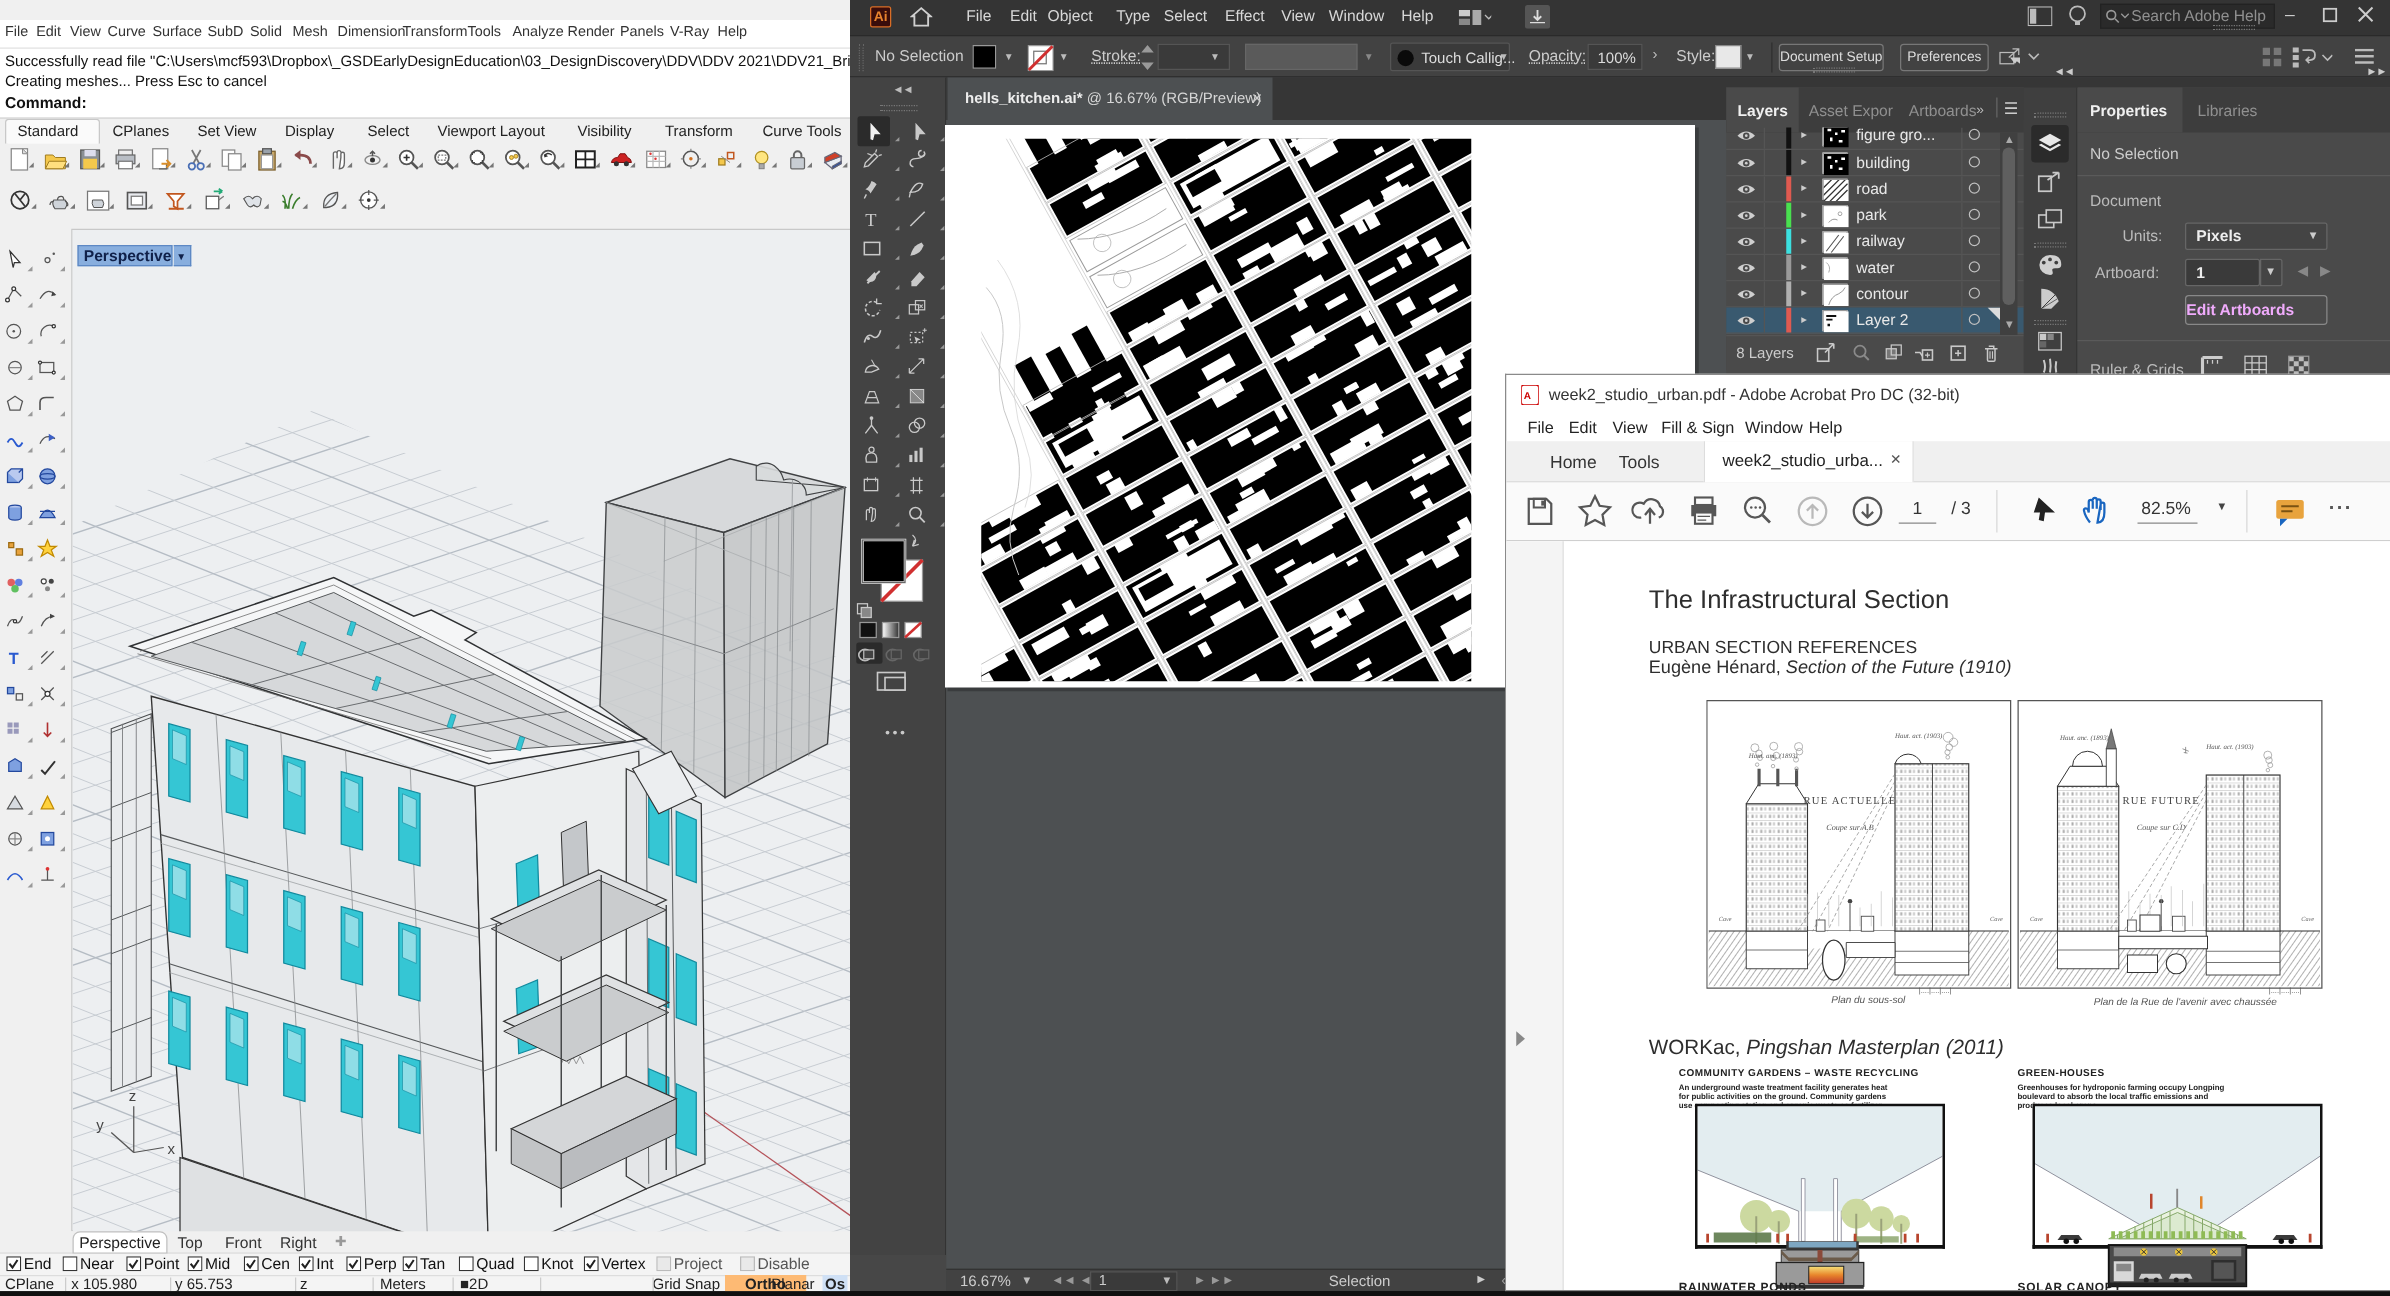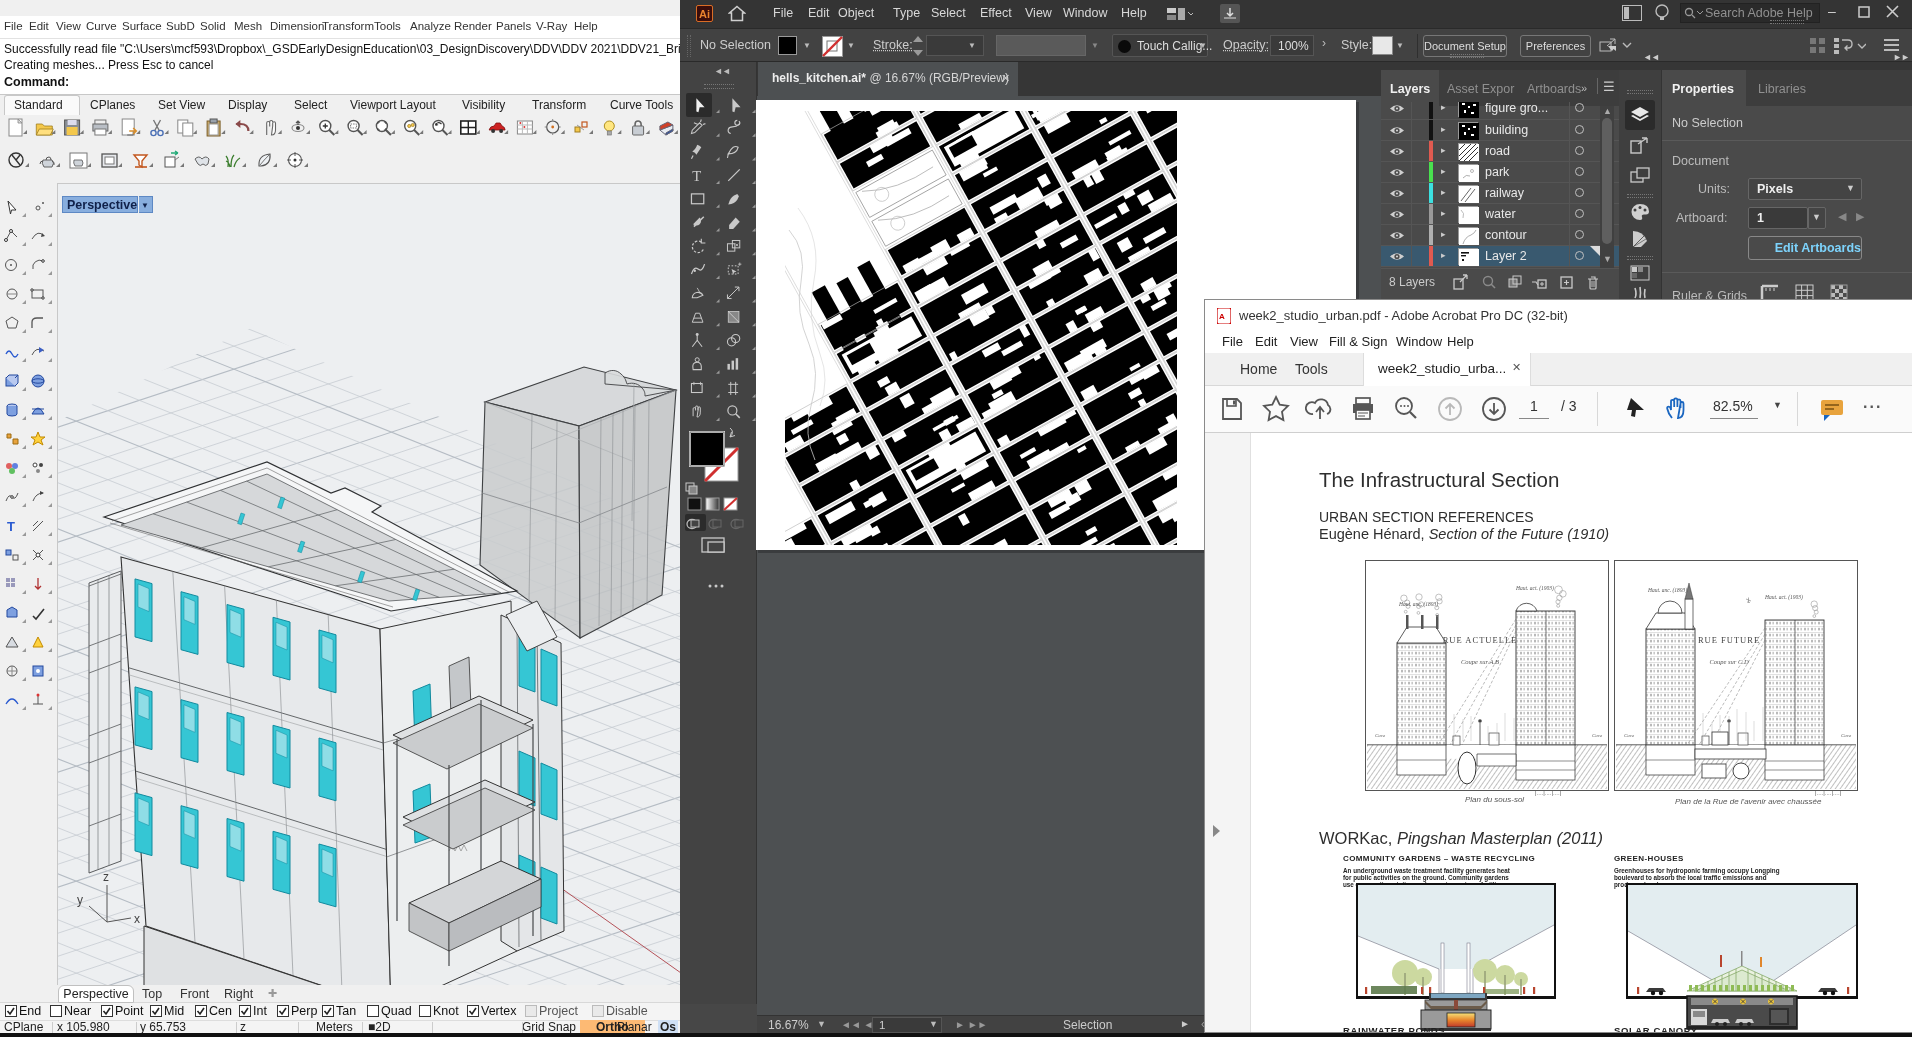--- a/index.html
+++ b/index.html
@@ -793,21 +793,21 @@
 <svg class="abs" style="left:592px;top:2px" width="12" height="12">
         <rect x="0.5" y="0.5" width="11" height="11" fill="#e9e9e9" stroke="#bbb"></rect>
       </svg>
 <div class="t" style="left:606px;top:1px;font-size:12.5px;color:#555">Disable</div>
 </div>
 <div class="abs" style="left:0;top:1020px;width:736px;height:13px;background:#f4f4f4;border-top:1px solid #ddd;font-size:12px;color:#222">
 <div class="t" style="left:4px;top:-1px">CPlane</div>
 <div class="t" style="left:57px;top:-1px">x 105.980</div>
 <div class="t" style="left:140px;top:-1px">y 65.753</div>
 <div class="t" style="left:240px;top:-1px">z</div>
-<div class="t" style="left:316px;top:-1px">Meters</div>
+<div class="t" style="left:304px;top:-1px">Meters</div>
 <div class="t" style="left:368px;top:-1px">■2D</div>
 <div class="t" style="left:522px;top:-1px">Grid Snap</div>
 <div class="t" style="left:580px;top:-1px;font-weight:bold;background:#fdba74;padding:0 16px">Ortho</div>
 <div class="t" style="left:617px;top:-1px">Planar</div>
 <div class="t" style="left:658px;top:-1px;font-weight:bold;background:#cfe0f5;padding:0 2px">Os</div>
 <div class="abs" style="left:52px;top:1px;width:1px;height:11px;background:#ccc"></div>
 <div class="abs" style="left:136px;top:1px;width:1px;height:11px;background:#ccc"></div>
 <div class="abs" style="left:236px;top:1px;width:1px;height:11px;background:#ccc"></div>
 <div class="abs" style="left:298px;top:1px;width:1px;height:11px;background:#ccc"></div>
 <div class="abs" style="left:362px;top:1px;width:1px;height:11px;background:#ccc"></div>
@@ -2395,21 +2395,21 @@
 <div class="t" style="left:10px;top:84px;font-size:12.5px;color:#bbb">Document</div>
 <div class="t" style="left:36px;top:112px;font-size:12.5px;color:#bbb">Units:</div>
 <div class="abs" style="left:86px;top:108px;width:114px;height:22px;background:#444;border:1px solid #666;border-radius:2px;color:#eee;font-size:12.5px;font-weight:bold;padding:3px 0 0 8px">Pixels</div>
 <div class="t" style="left:184px;top:113px;color:#ccc;font-size:9px">▼</div>
 <div class="t" style="left:14px;top:141px;font-size:12.5px;color:#bbb">Artboard:</div>
 <div class="abs" style="left:86px;top:137px;width:60px;height:22px;background:#3a3a3a;border:1px solid #666;border-radius:2px;color:#eee;font-size:12.5px;font-weight:bold;padding:3px 0 0 8px">1</div>
 <div class="abs" style="left:146px;top:137px;width:18px;height:22px;background:#444;border:1px solid #666;border-radius:0 2px 2px 0"></div>
 <div class="t" style="left:150px;top:142px;color:#ccc;font-size:9px">▼</div>
 <div class="t" style="left:176px;top:140px;color:#888;font-size:11px">◀</div>
 <div class="t" style="left:194px;top:140px;color:#888;font-size:11px">▶</div>
-<div class="abs" style="left:86px;top:166px;width:114px;height:24px;border:1px solid #888;border-radius:3px;color:#7dd3fc;font-size:12.5px;font-weight:bold;text-align:right;padding-top:4px">Edit Artboards</div>
+<div class="abs" style="left:86px;top:166px;width:114px;height:24px;border:1px solid #888;border-radius:3px;color:#f0abfc;font-size:12.5px;font-weight:bold;text-align:left;padding-top:4px">Edit Artboards</div>
 <div class="abs" style="left:0px;top:202px;width:250px;height:1px;background:#5a5a5a"></div>
 <div class="t" style="left:10px;top:219px;font-size:12.5px;color:#bbb">Ruler &amp; Grids</div>
 <svg class="abs" style="left:98px;top:214px" width="20" height="18">
         <path d="M2 2 v14 M2 2 h16" stroke="#ccc" stroke-width="2.5"></path>
         <path d="M6 4 v3 M10 4 v3 M14 4 v3" stroke="#ccc"></path>
       </svg>
 <svg class="abs" style="left:133px;top:214px" width="20" height="18">
         <rect x="1" y="1" width="17" height="16" fill="none" stroke="#ccc"></rect>
         <path d="M1 6.3 h17 M1 11.6 h17 M6.6 1 v16 M12.3 1 v16" stroke="#ccc"></path>
       </svg>

